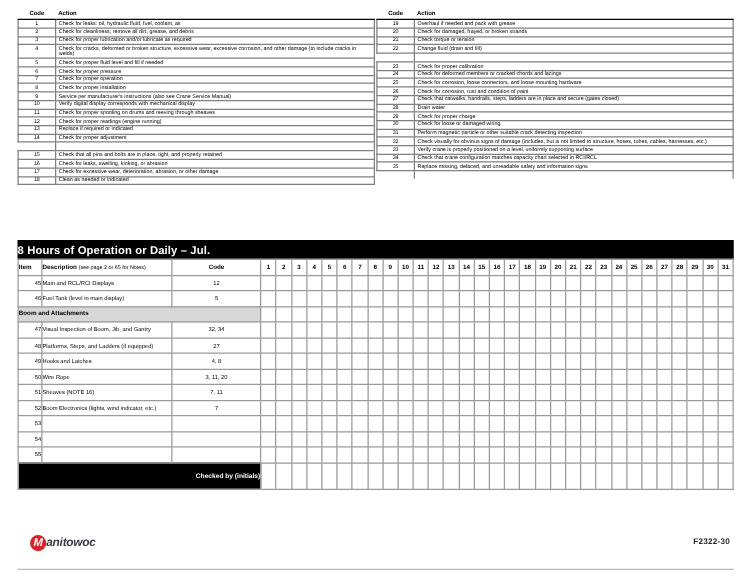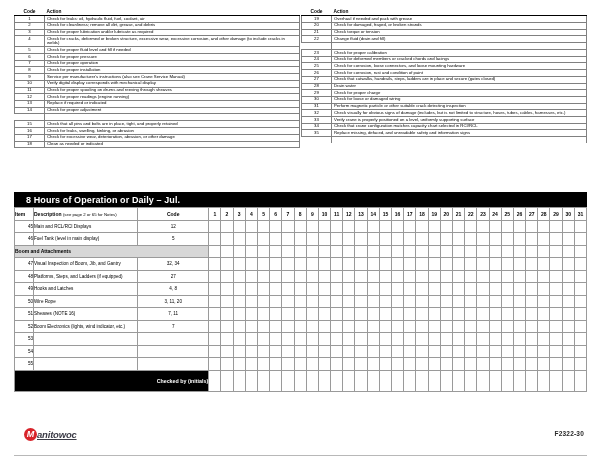--- a/index.html
+++ b/index.html
@@ -44,21 +44,21 @@
   td.act{text-align:left;}
   tr.blank td{height:5px;border-left:0.5px solid #808080;border-right:0.5px solid #808080;border-top:none;border-bottom:none;}
   tr.blank td.code{border-left:none;}
 
   
   .sect-bar{
     position:absolute;left:14px;top:192px;width:573px;height:15px;
     background:#000;color:#fff;
     font-size:9px;font-weight:bold;
     display:flex;align-items:center;
-    padding-left:12px;box-sizing:border-box;
+    padding-left:0;box-sizing:border-box;
     letter-spacing:0.1px;
   }
 
   
   .grid-wrap{position:absolute;left:14px;top:207px;width:573px;}
   table.grid{
     border-collapse:collapse;width:100%;
     font-size:4.6px;
   }
   table.grid td,table.grid th{
@@ -107,21 +107,21 @@
   }
   .logo-mark{
     width:13px;height:13px;border-radius:50%;
     background:#d8232a;
     color:#fff;font-weight:bold;font-style:italic;
     font-size:9px;line-height:13px;text-align:center;
     font-family:"Liberation Sans", sans-serif;
   }
   .logo-text{
     font-size:9.5px;font-weight:bold;font-style:italic;
-    color:#3b3b46;margin-left:-1px;letter-spacing:-0.2px;text-decoration:underline;
+    color:#3b3b46;margin-left:-1px;letter-spacing:-0.2px;
   }
   .doc-code{
     position:absolute;right:16px;top:430px;
     font-size:6.5px;font-weight:bold;color:#2a2a2a;
     letter-spacing:0.2px;
   }
 </style>
 </head>
 <body>
 

